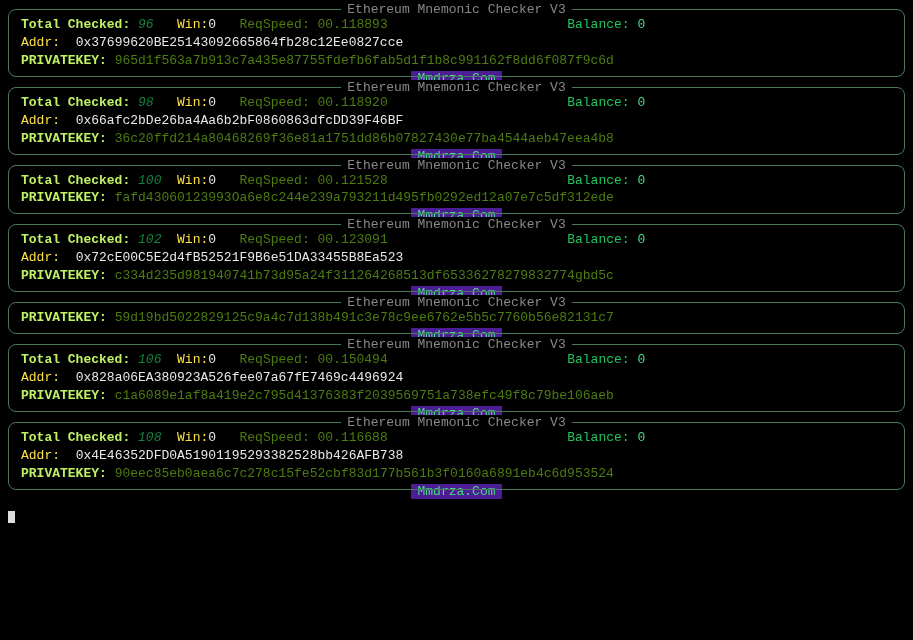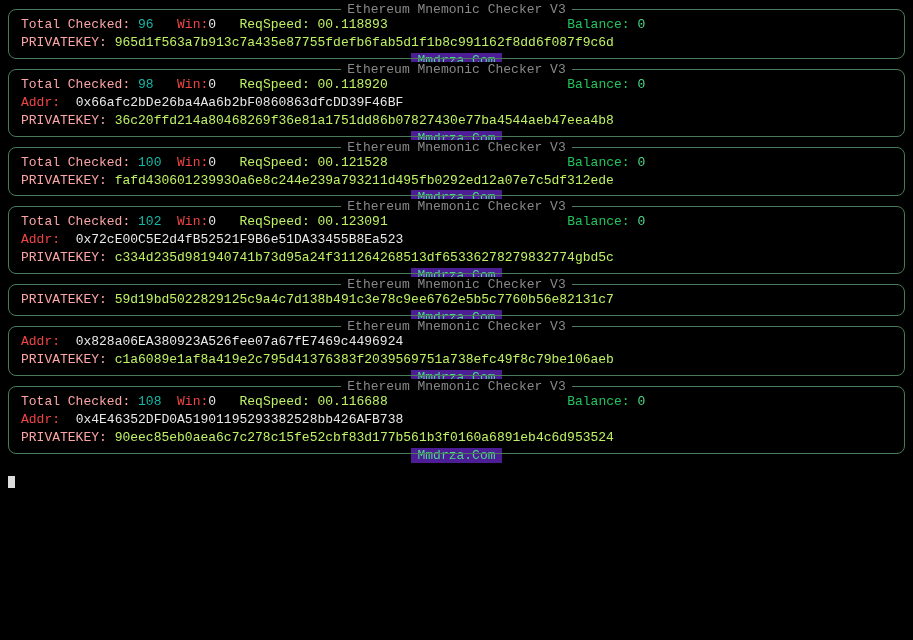--- a/index.html
+++ b/index.html
@@ -39,42 +39,43 @@
   text-align: center;
   margin-top: -9px;
   margin-bottom: 8px;
   color: #4bd88a;
 }
 .footer-label span {
   background: #4c1d95;
   padding: 0 6px;
 }
 .row { white-space: pre; }
-.yellow { color: #fca5a5; }
-.orange { color: #14b8a6; }
-.cyan { color: #ef4444; }
+.yellow { color: #bef264; font-weight: bold; }
+.orange { color: #15803d; font-style: italic; }
+.cyan { color: #fde047; }
 .red { color: #22c55e; }
 .green { color: #4bd88a; }
-.grey { color: #bef264; }
+.grey { color: #4d7c0f; }
 .white { color: #e8e8e8; }
 .cursor {
   display: inline-block;
   width: 7px;
   height: 12px;
   background: #ddd;
   margin-top: 3px;
 }
 </style>
 </head>
 <body>
 
 <div id="container">
     <div class="block">
       <div class="block-title"><span>Ethereum Mnemonic Checker V3</span></div>
       <div class="row"><span class="yellow">Total Checked:</span> <span class="orange">96</span><span class="grey">   </span><span class="cyan">Win:</span><span class="white">0</span><span class="grey">   </span><span class="grey">ReqSpeed:</span> <span class="grey">00.118893</span><span class="grey">                       </span><span class="red">Balance:</span> <span class="green">0</span></div>
+      <div class="row"><span class="cyan">Addr:</span>  <span class="white">0x37699620BE25143092665864fb28c12Ee0827cce</span></div>
       <div class="row"><span class="yellow">PRIVATEKEY:</span> <span class="grey">965d1f563a7b913c7a435e87755fdefb6fab5d1f1b8c991162f8dd6f087f9c6d</span></div>
     </div>
     <div class="footer-label"><span>Mmdrza.Com</span></div>
     <div class="block">
       <div class="block-title"><span>Ethereum Mnemonic Checker V3</span></div>
       <div class="row"><span class="yellow">Total Checked:</span> <span class="orange">98</span><span class="grey">   </span><span class="cyan">Win:</span><span class="white">0</span><span class="grey">   </span><span class="grey">ReqSpeed:</span> <span class="grey">00.118920</span><span class="grey">                       </span><span class="red">Balance:</span> <span class="green">0</span></div>
       <div class="row"><span class="cyan">Addr:</span>  <span class="white">0x66afc2bDe26ba4Aa6b2bF0860863dfcDD39F46BF</span></div>
       <div class="row"><span class="yellow">PRIVATEKEY:</span> <span class="grey">36c20ffd214a80468269f36e81a1751dd86b07827430e77ba4544aeb47eea4b8</span></div>
     </div>
     <div class="footer-label"><span>Mmdrza.Com</span></div>
@@ -91,20 +92,21 @@
       <div class="row"><span class="yellow">PRIVATEKEY:</span> <span class="grey">c334d235d981940741b73d95a24f311264268513df65336278279832774gbd5c</span></div>
     </div>
     <div class="footer-label"><span>Mmdrza.Com</span></div>
     <div class="block">
       <div class="block-title"><span>Ethereum Mnemonic Checker V3</span></div>
       <div class="row"><span class="yellow">PRIVATEKEY:</span> <span class="grey">59d19bd5022829125c9a4c7d138b491c3e78c9ee6762e5b5c7760b56e82131c7</span></div>
     </div>
     <div class="footer-label"><span>Mmdrza.Com</span></div>
     <div class="block">
       <div class="block-title"><span>Ethereum Mnemonic Checker V3</span></div>
+      <div class="row"><span class="yellow">Total Checked:</span> <span class="orange">106</span><span class="grey">  </span><span class="cyan">Win:</span><span class="white">0</span><span class="grey">   </span><span class="grey">ReqSpeed:</span> <span class="grey">00.150494</span><span class="grey">                       </span><span class="red">Balance:</span> <span class="green">0</span></div>
       <div class="row"><span class="cyan">Addr:</span>  <span class="white">0x828a06EA380923A526fee07a67fE7469c4496924</span></div>
       <div class="row"><span class="yellow">PRIVATEKEY:</span> <span class="grey">c1a6089e1af8a419e2c795d41376383f2039569751a738efc49f8c79be106aeb</span></div>
     </div>
     <div class="footer-label"><span>Mmdrza.Com</span></div>
     <div class="block">
       <div class="block-title"><span>Ethereum Mnemonic Checker V3</span></div>
       <div class="row"><span class="yellow">Total Checked:</span> <span class="orange">108</span><span class="grey">  </span><span class="cyan">Win:</span><span class="white">0</span><span class="grey">   </span><span class="grey">ReqSpeed:</span> <span class="grey">00.116688</span><span class="grey">                       </span><span class="red">Balance:</span> <span class="green">0</span></div>
       <div class="row"><span class="cyan">Addr:</span>  <span class="white">0x4E46352DFD0A51901195293382528bb426AFB738</span></div>
       <div class="row"><span class="yellow">PRIVATEKEY:</span> <span class="grey">90eec85eb0aea6c7c278c15fe52cbf83d177b561b3f0160a6891eb4c6d953524</span></div>
     </div>

